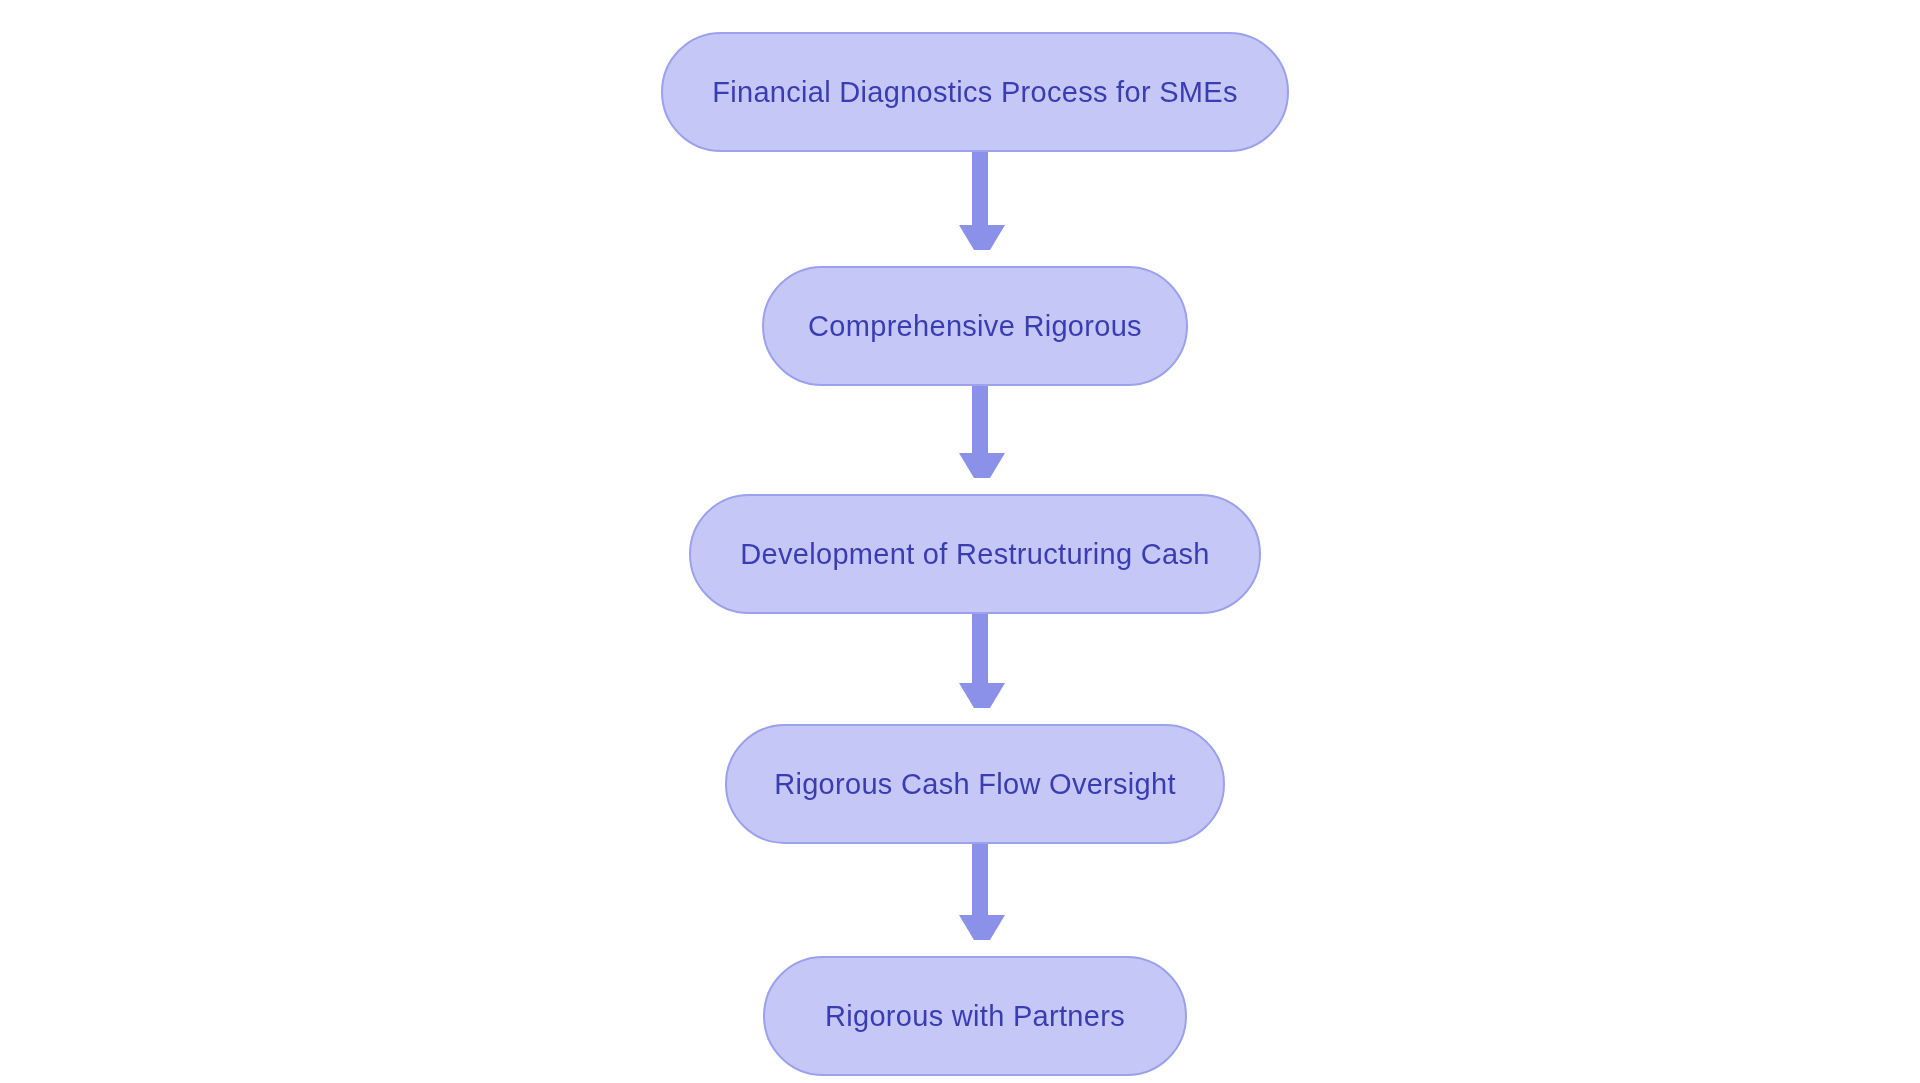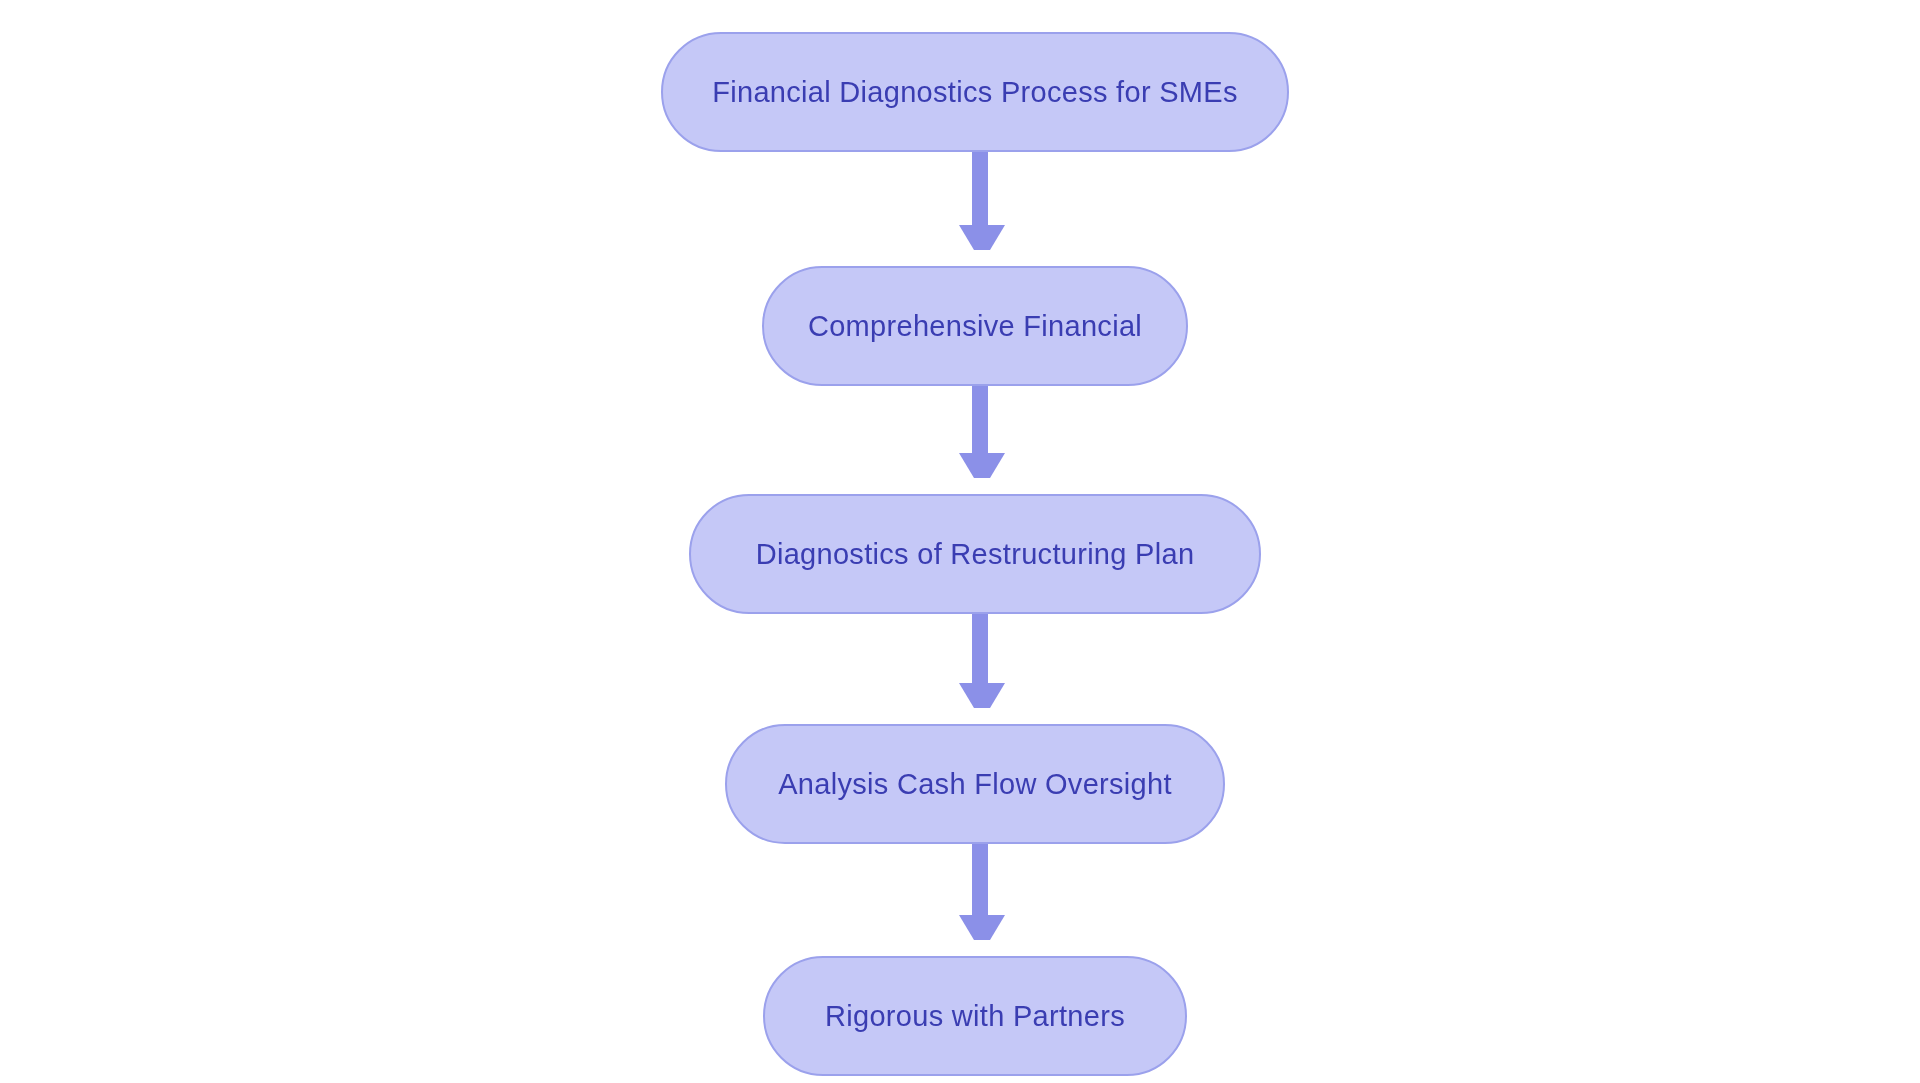--- a/index.html
+++ b/index.html
@@ -78,39 +78,39 @@
   <div class="flow-node node-0">
     <span>Financial Diagnostics Process for SMEs</span>
   </div>
 
   <div class="arrow arrow-0">
     <div class="shaft"></div>
     <div class="head"></div>
   </div>
 
   <div class="flow-node node-1">
-    <span>Comprehensive Financial</span>
+    <span>Comprehensive Rigorous</span>
   </div>
 
   <div class="arrow arrow-1">
     <div class="shaft"></div>
     <div class="head"></div>
   </div>
 
   <div class="flow-node node-2">
-    <span>Diagnostics of Restructuring Plan</span>
+    <span>Development of Restructuring Cash</span>
   </div>
 
   <div class="arrow arrow-2">
     <div class="shaft"></div>
     <div class="head"></div>
   </div>
 
   <div class="flow-node node-3">
-    <span>Analysis Cash Flow Oversight</span>
+    <span>Rigorous Cash Flow Oversight</span>
   </div>
 
   <div class="arrow arrow-3">
     <div class="shaft"></div>
     <div class="head"></div>
   </div>
 
   <div class="flow-node node-4">
     <span>Rigorous with Partners</span>
   </div>

